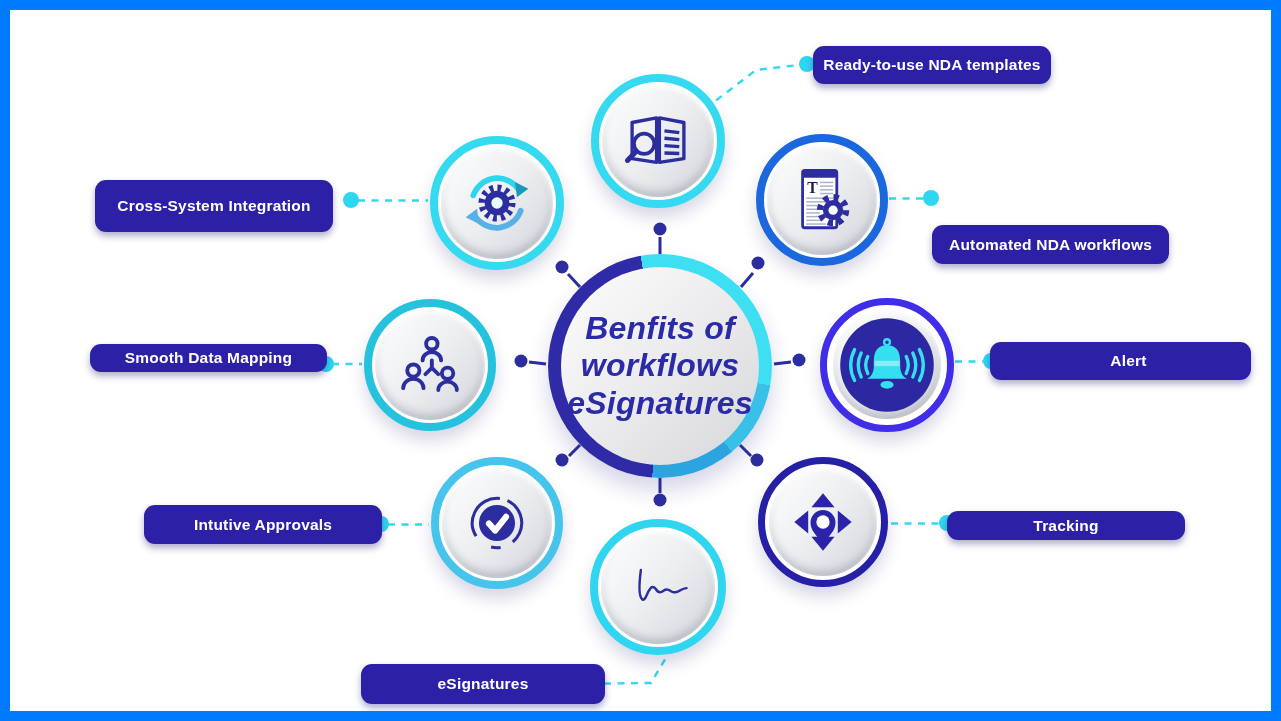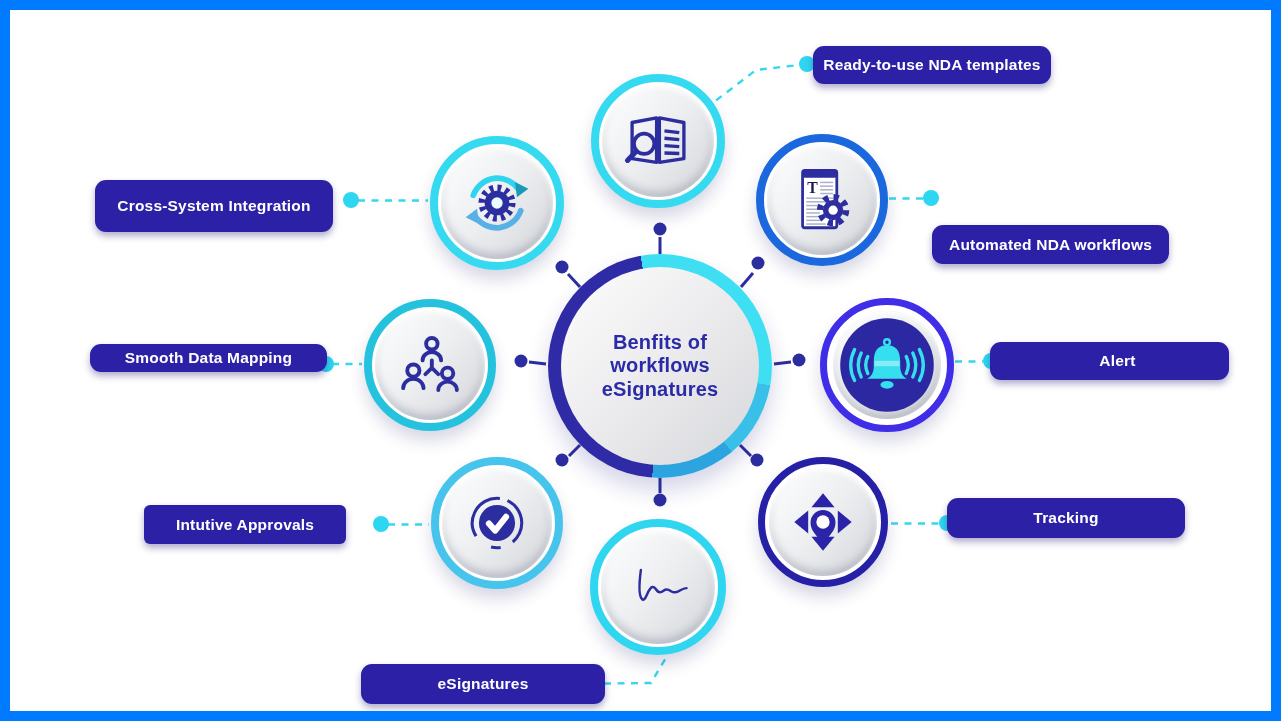--- a/index.html
+++ b/index.html
@@ -18,21 +18,21 @@
        box-shadow:inset 0 3px 5px rgba(255,255,255,.95), inset 0 -5px 9px rgba(110,115,135,.35);}
   
   .hub{position:absolute;left:538px;top:244px;width:224px;height:224px;border-radius:50%;
        background:conic-gradient(from 0deg,
          #3edff2 0deg 100deg,#38c0e8 100deg 140deg,#2ba4df 140deg 184deg,
          #2f2aa5 184deg 350deg,#3edff2 350deg 360deg);
        box-shadow:0 12px 22px rgba(40,40,140,.20);}
   .hub .hub-face{position:absolute;inset:13px;border-radius:50%;
        background:linear-gradient(135deg,#fdfdfd 0%,#ececee 48%,#d6d7db 100%);
        display:flex;align-items:center;justify-content:center;text-align:center;}
-  .hub-title{color:#2b2ba8;font-weight:bold;font-size:20px;line-height:1.17;letter-spacing:.2px;}
+  .hub-title{color:#2b2ba8;font-weight:bold;font-size:32px;line-height:1.17;letter-spacing:.2px;font-style:italic;}
   
   .tag{position:absolute;background:#2c21a6;color:#ffffff;font-weight:bold;font-size:15.5px;
        letter-spacing:.2px;display:flex;align-items:center;justify-content:center;text-align:center;
        border-radius:11px;box-sizing:border-box;padding:0 8px;
        box-shadow:0 4px 7px rgba(25,20,110,.35);}
 </style>
 </head>
 <body>
 
 <div id="canvas">
@@ -216,18 +216,18 @@
       <svg width="76" height="76" viewBox="0 0 80 80">
         <path d="M22,22 C20,37 19.5,50 23.5,53 C27.5,55.5 29,41.5 34,40 C38,38.8 37.5,45.5 42,45.5 C46,45.5 46,42 50,42.8 C54,43.6 54.5,46.3 58.5,45.5 C63.5,44.5 64.5,41.5 70,41.2" fill="none" stroke="#2c2d9f" stroke-width="2.6" stroke-linecap="round"></path>
       </svg>
     </div>
   </div>
 
   <div class="tag" style="left:803px;top:36px;width:238px;height:38px;">Ready-to-use NDA templates</div>
   <div class="tag" style="left:85px;top:170px;width:238px;height:52px;">Cross-System Integration</div>
   <div class="tag" style="left:922px;top:167px;width:237px;height:39px;margin-top:48px;">Automated NDA workflows</div>
   <div class="tag" style="left:80px;top:334px;width:237px;height:28px;">Smooth Data Mapping</div>
-  <div class="tag" style="left:980px;top:332px;width:239px;height:38px;padding-left:24px;">Alert</div>
-  <div class="tag" style="left:134px;top:495px;width:202px;height:39px;border-radius:6px;">Intutive Approvals</div>
-  <div class="tag" style="left:937px;top:488px;width:238px;height:40px;text-align:right;">Tracking</div>
+  <div class="tag" style="left:980px;top:332px;width:261px;height:38px;padding-left:24px;">Alert</div>
+  <div class="tag" style="left:134px;top:495px;width:238px;height:39px;">Intutive Approvals</div>
+  <div class="tag" style="left:937px;top:501px;width:238px;height:29px;text-align:right;">Tracking</div>
   <div class="tag" style="left:351px;top:654px;width:244px;height:40px;">eSignatures</div>
 
 </div>
 
 </body></html>

